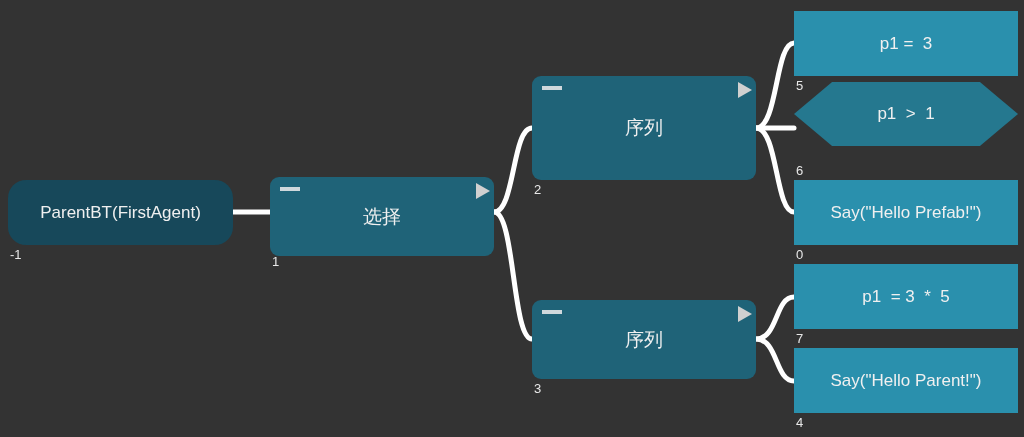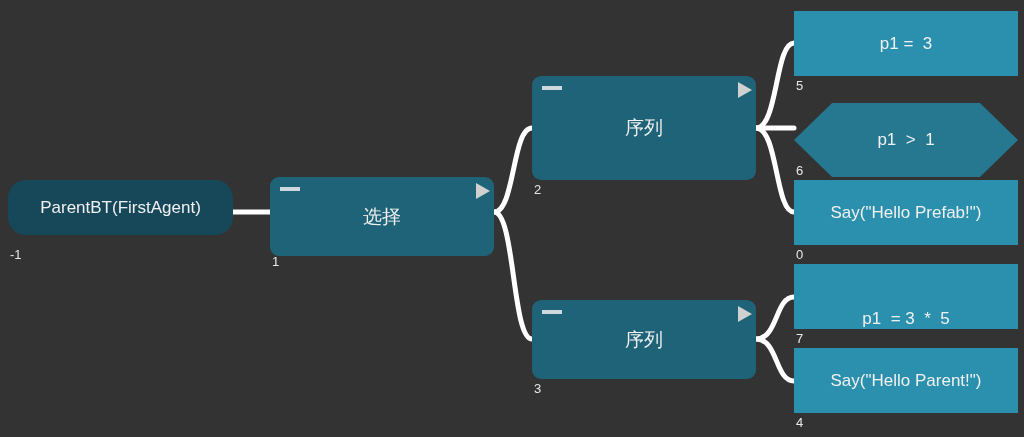--- a/index.html
+++ b/index.html
@@ -23,21 +23,21 @@
     <path d="M494 212 C515 212, 512 128, 532 128"></path>
     <path d="M494 212 C515 212, 512 339, 532 339"></path>
     <path d="M756 128 C778 128, 775 43, 794 43"></path>
     <path d="M756 128 L794 128"></path>
     <path d="M756 128 C778 128, 775 212, 794 212"></path>
     <path d="M756 339 C778 339, 775 297, 794 297"></path>
     <path d="M756 339 C778 339, 775 381, 794 381"></path>
   </g>
 </svg>
 
-<div class="node agent" style="left:8px;top:180px;width:225px;height:55px;">
+<div class="node agent" style="left:8px;top:180px;width:225px;height:65px;">
   <span>ParentBT(FirstAgent)</span>
 </div>
 <div class="id" style="left:10px;top:247px;">-1</div>
 
 <div class="node composite" style="left:270px;top:177px;width:224px;height:79px;">
   <span class="minus"></span>
   <span class="tri"></span>
   <span>选择</span>
 </div>
 <div class="id" style="left:272px;top:254px;">1</div>
@@ -54,31 +54,31 @@
   <span class="tri"></span>
   <span>序列</span>
 </div>
 <div class="id" style="left:534px;top:381px;">3</div>
 
 <div class="node action" style="left:794px;top:11px;width:224px;height:65px;">
   <span style="white-space:pre">p1 =  3</span>
 </div>
 <div class="id" style="left:796px;top:78px;">5</div>
 
-<div class="node cond" style="left:794px;top:103px;width:224px;height:74px;">
+<div class="node cond" style="left:794px;top:82px;width:224px;height:64px;">
   <span style="white-space:pre">p1  &gt;  1</span>
 </div>
 <div class="id" style="left:796px;top:163px;">6</div>
 
 <div class="node action" style="left:794px;top:180px;width:224px;height:65px;">
   <span>Say("Hello Prefab!")</span>
 </div>
 <div class="id" style="left:796px;top:247px;">0</div>
 
-<div class="node action" style="left:794px;top:264px;width:224px;height:65px;align-items:flex-end;">
+<div class="node action" style="left:794px;top:264px;width:224px;height:65px;">
   <span style="white-space:pre">p1  = 3  *  5</span>
 </div>
 <div class="id" style="left:796px;top:331px;">7</div>
 
 <div class="node action" style="left:794px;top:348px;width:224px;height:65px;">
   <span>Say("Hello Parent!")</span>
 </div>
 <div class="id" style="left:796px;top:415px;">4</div>
 
 </body></html>

